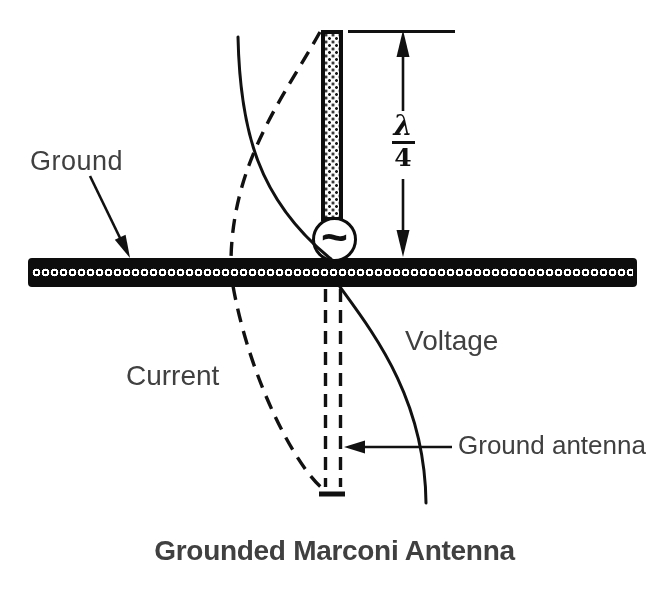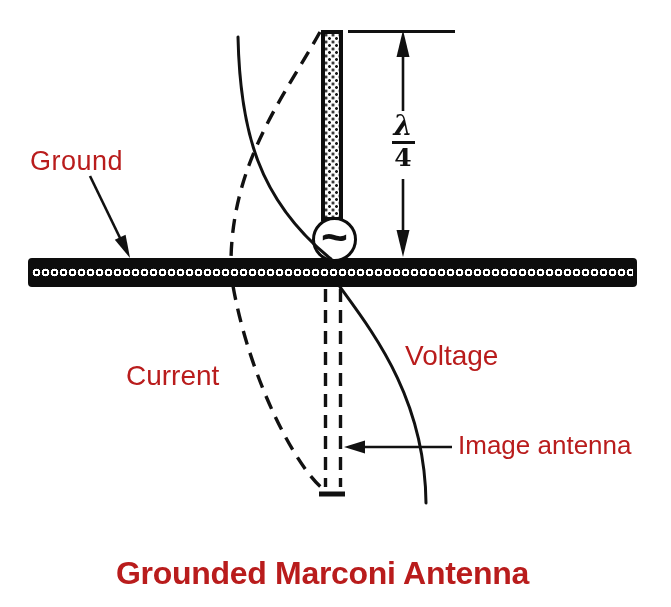--- a/index.html
+++ b/index.html
@@ -56,34 +56,33 @@
   .source-circle .tilde{
     font-size:46px;
     font-weight:700;
     line-height:20px;
     margin-top:-6px;
     color:#111;
   }
   
   .label{
     position:absolute;
-    color:#b91c1c;
+    color:#404040;
     white-space:nowrap;
     z-index:3;
   }
   .ground-label{left:30px;top:146px;font-size:27px;letter-spacing:0.5px;}
   .current-label{left:126px;top:332px;font-size:28px;margin-top:28px;}
-  .voltage-label{left:405px;top:340px;font-size:28px;}
+  .voltage-label{left:405px;top:325px;font-size:28px;}
   .image-antenna-label{left:458px;top:430px;font-size:26px;}
   .caption{
-    left:0;top:535px;width:645px;
+    left:12px;top:535px;width:645px;
     text-align:center;
-    font-size:32px;font-weight:700;
+    font-size:28px;font-weight:700;
     letter-spacing:-0.3px;
-    margin-top:20px;
   }
   
   .lambda-frac{
     position:absolute;
     left:386px;top:111px;width:34px;
     text-align:center;z-index:3;
     font-family:"DejaVu Serif", serif;
     font-weight:700;color:#111;
   }
   .lambda-frac .num{display:block;font-size:27px;line-height:29px;font-style:italic;}
@@ -104,21 +103,21 @@
 
   <div class="ground-bar"></div>
 
   <div class="source-circle">
     <span class="tilde">~</span>
   </div>
 
   <div class="label ground-label">Ground</div>
   <div class="label current-label">Current</div>
   <div class="label voltage-label">Voltage</div>
-  <div class="label image-antenna-label">Image antenna</div>
+  <div class="label image-antenna-label">Ground antenna</div>
   <div class="label caption">Grounded Marconi Antenna</div>
 
   <div class="lambda-frac">
     <span class="num">λ</span>
     <span class="bar"></span>
     <span class="den">4</span>
   </div>
 
   <svg class="overlay" width="671" height="607" viewBox="0 0 671 607">
 

